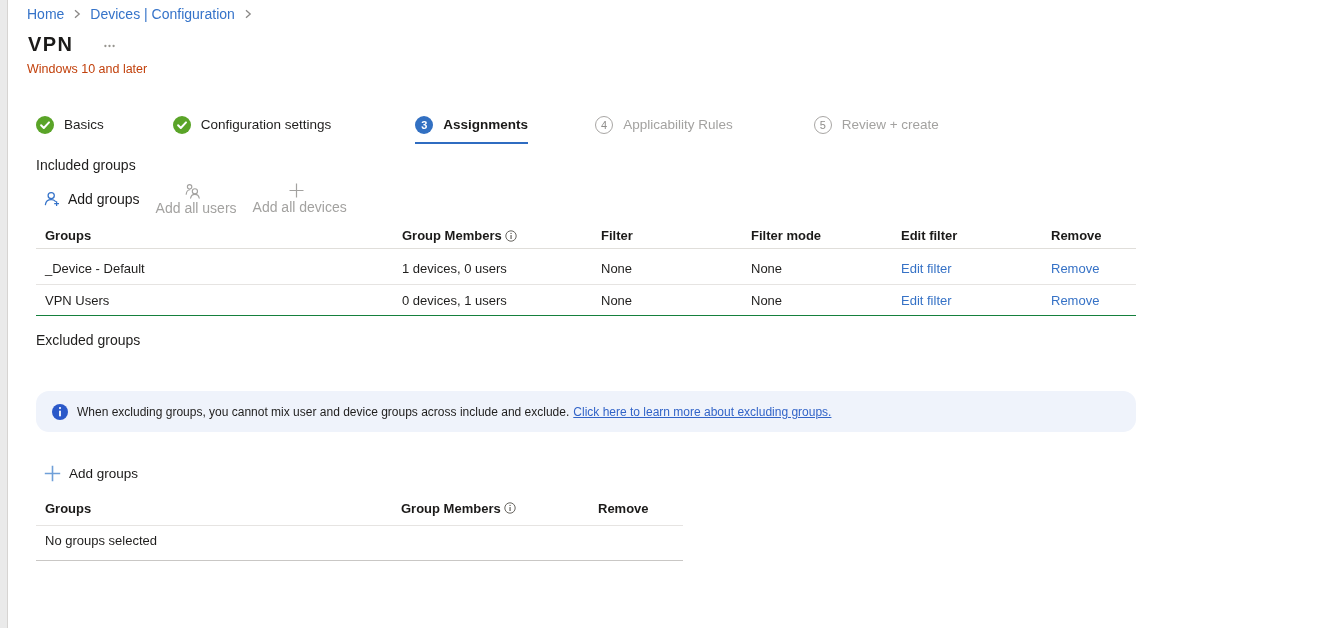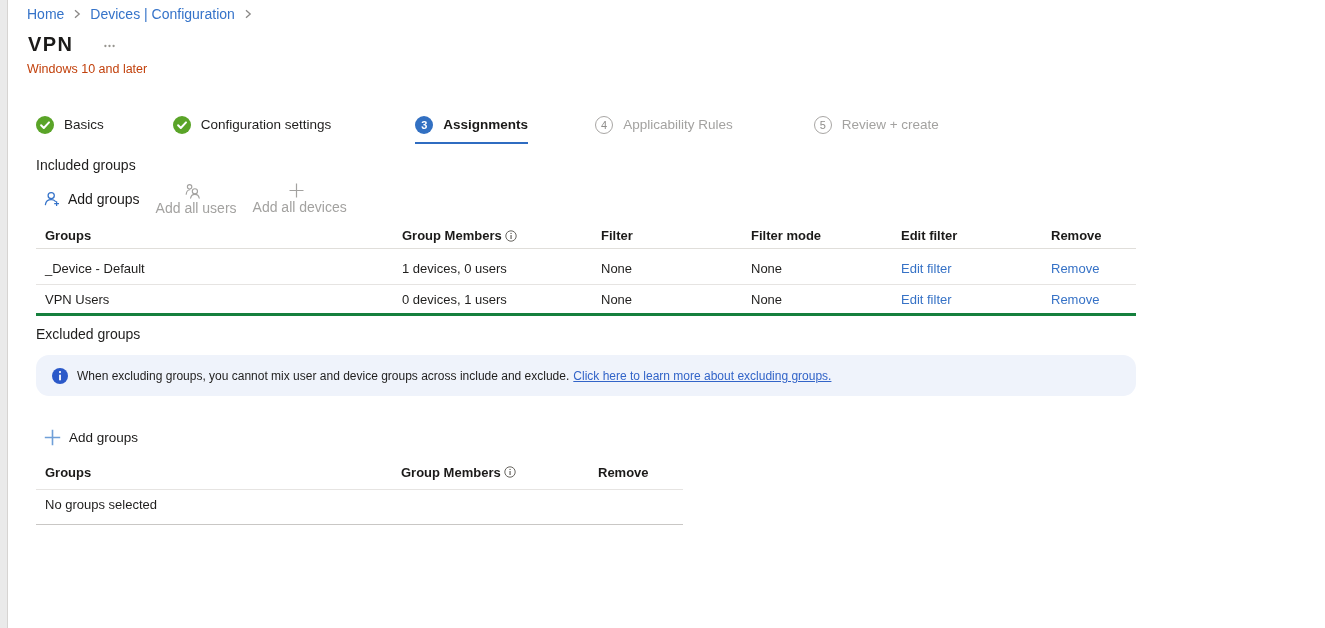--- a/index.html
+++ b/index.html
@@ -43,54 +43,54 @@
   .step.pending .step-label { color:#a3a2a0; }
   .step.active::after { content:""; position:absolute; left:0; right:0; bottom:0; height:2px; background:#2f6cc1; }
   .step:nth-child(2) { margin-left:-5px; }
   .step:nth-child(3) { margin-left:10px; }
   .step:nth-child(4) { margin-left:-7px; }
   .step:nth-child(5) { margin-left:7px; }
 
   
   .section-heading { font-size:14px; line-height:16px; color:#1f1e1d; }
   .heading-included { margin-top:13px; }
-  .heading-excluded { margin-top:10px; }
+  .heading-excluded { margin-top:16px; }
 
   
   .toolbar { margin-top:16px; height:19px; display:flex; align-items:center; }
   .tb-btn { display:flex; align-items:center; font-size:14px; cursor:pointer; }
   .tb-btn .tb-icon { display:inline-flex; flex:none; }
   .tb-btn.enabled { color:#1b1a19; }
   .tb-btn.disabled { color:#a3a2a0; cursor:default; }
   .tb-btn + .tb-btn { margin-left:9px;flex-direction:column; }
   .tb-label { margin-left:7px; white-space:nowrap; }
 
   
   .grid-table { margin-top:18px; }
   .grid-table .hdr-row { display:grid; align-items:center; font-size:13px; font-weight:700; color:#1b1a19;
     border-bottom:1px solid #e0deda; }
   .grid-table .data-row { display:grid; align-items:center; font-size:13px; color:#1f1e1d; }
   .t1 .hdr-row, .t1 .data-row { grid-template-columns:366px 199px 150px 150px 150px 1fr; width:1100px; }
   .t1 .hdr-row { height:23px; padding-bottom:3px; }
   .t1 .data-row { border-bottom:1px solid #e6e4e2; }
   .t1 .data-row.r1 { height:36px; padding-top:3px; }
   .t1 .data-row.r2 { height:31px; }
-  .t1 .data-row:last-child { border-bottom:3px solid #15803d; }
+  .t1 .data-row:last-child { border-bottom:1px solid #15803d; }
   .t2 .hdr-row, .t2 .data-row { grid-template-columns:365px 197px 1fr; width:647px; }
   .t2 { margin-top:15px !important; }
   .t2 .hdr-row { height:29px; padding-bottom:6px; border-bottom:1px solid #e6e4e2; }
   .t2 .data-row { height:35px; padding-bottom:5px; border-bottom:1px solid #c9c7c5; }
   .cell-first { padding-left:9px; }
   .hdr-cell { display:flex; align-items:center; white-space:nowrap; }
   .hdr-cell .info-i { margin-left:3px; display:inline-flex; }
   .link { color:#3672c6; text-decoration:none; cursor:pointer; font-size:13px; }
 
   
   .banner {
-    margin-top:13px; width:1100px; height:41px; background:#eff3fb; border-radius:13px;
+    margin-top:43px; width:1100px; height:41px; background:#eff3fb; border-radius:13px;
     display:flex; align-items:center; padding-left:16px;
   }
   .banner-icon { display:inline-flex; flex:none; }
   .banner-text { margin-left:9px; font-size:12px; color:#1f1e1d; white-space:nowrap; }
   .banner-link { color:#3264c8; text-decoration:underline; cursor:pointer; margin-left:4px; }
 
   
   .add-groups-row { margin-top:32px; height:18px; display:flex; align-items:center; cursor:pointer; }
   .add-groups-row .plus-wrap { margin-left:8px; display:inline-flex; }
   .add-groups-row .ag-label { margin-left:8px; font-size:13.5px; color:#1b1a19; }

